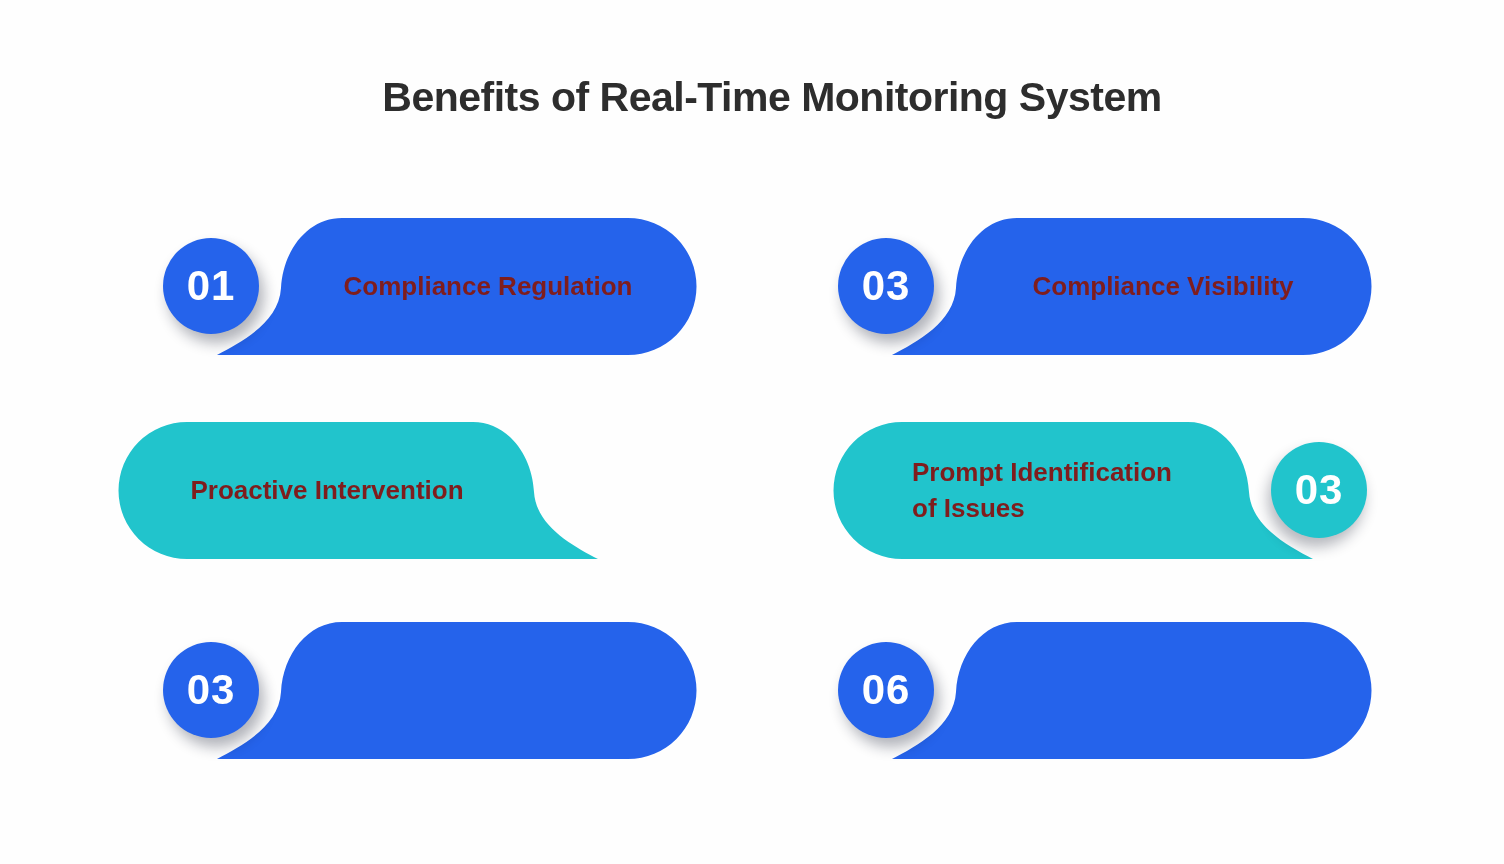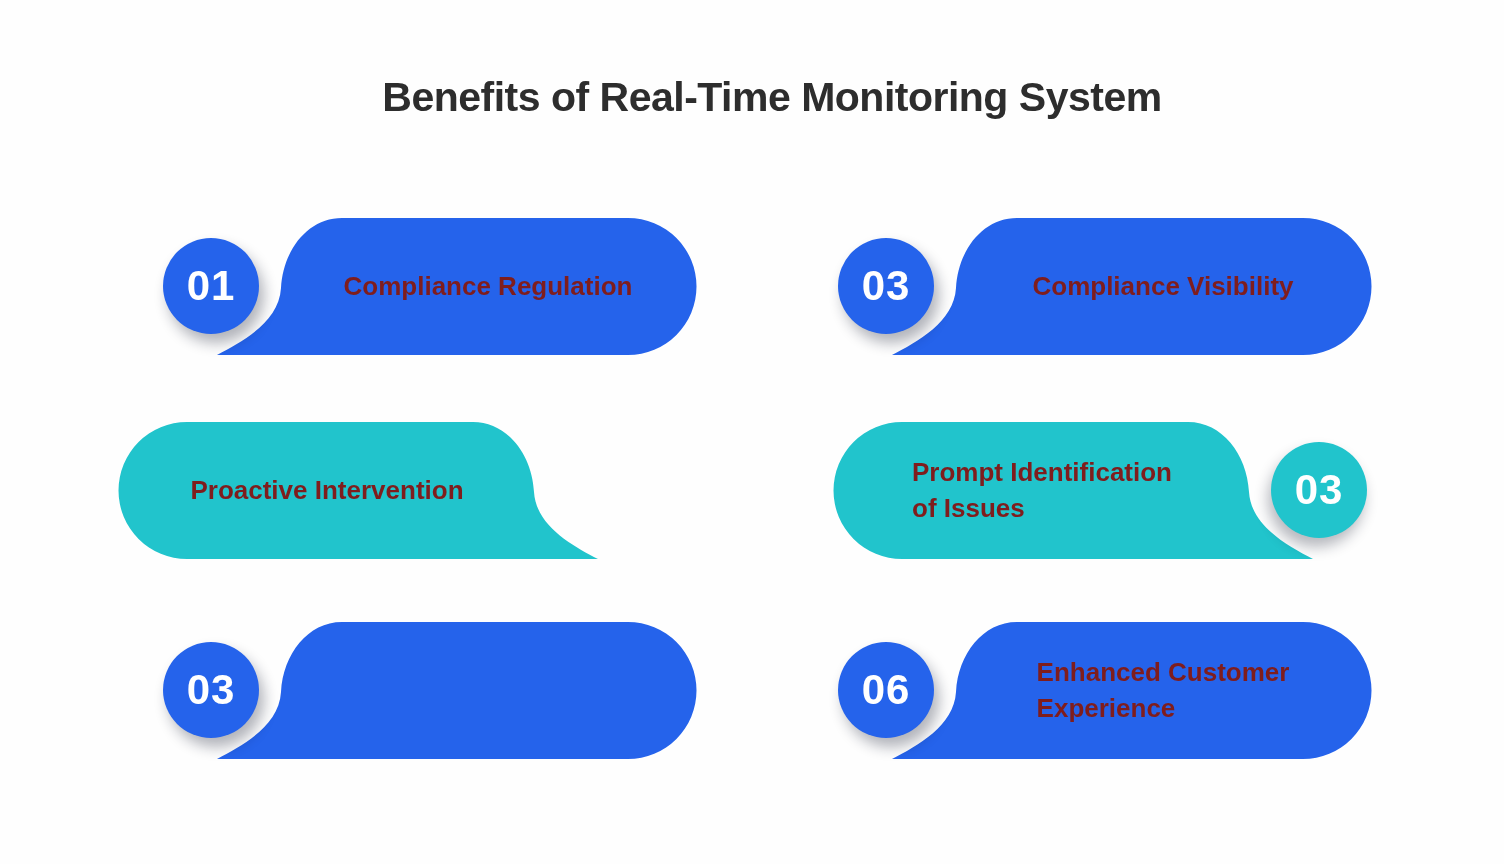--- a/index.html
+++ b/index.html
@@ -129,20 +129,18 @@
     </svg>
     <div class="circle">
       <span class="num">03</span>
     </div>
   </div>
 
   <div class="item blue pos-06">
     <svg class="shape" viewBox="0 0 535 160" aria-hidden="true">
       <path d="M 55 145 C 80 132, 117 112, 119 78 C 121 40, 146 8, 180 8 L 466 8 A 68.5 68.5 0 0 1 466 145 Z" fill="#2563eb"></path>
     </svg>
-    <div class="label">Enhanced Customer
-Experience</div>
     <div class="circle">
       <span class="num">06</span>
     </div>
   </div>
 
 </div>
 
 </body></html>

